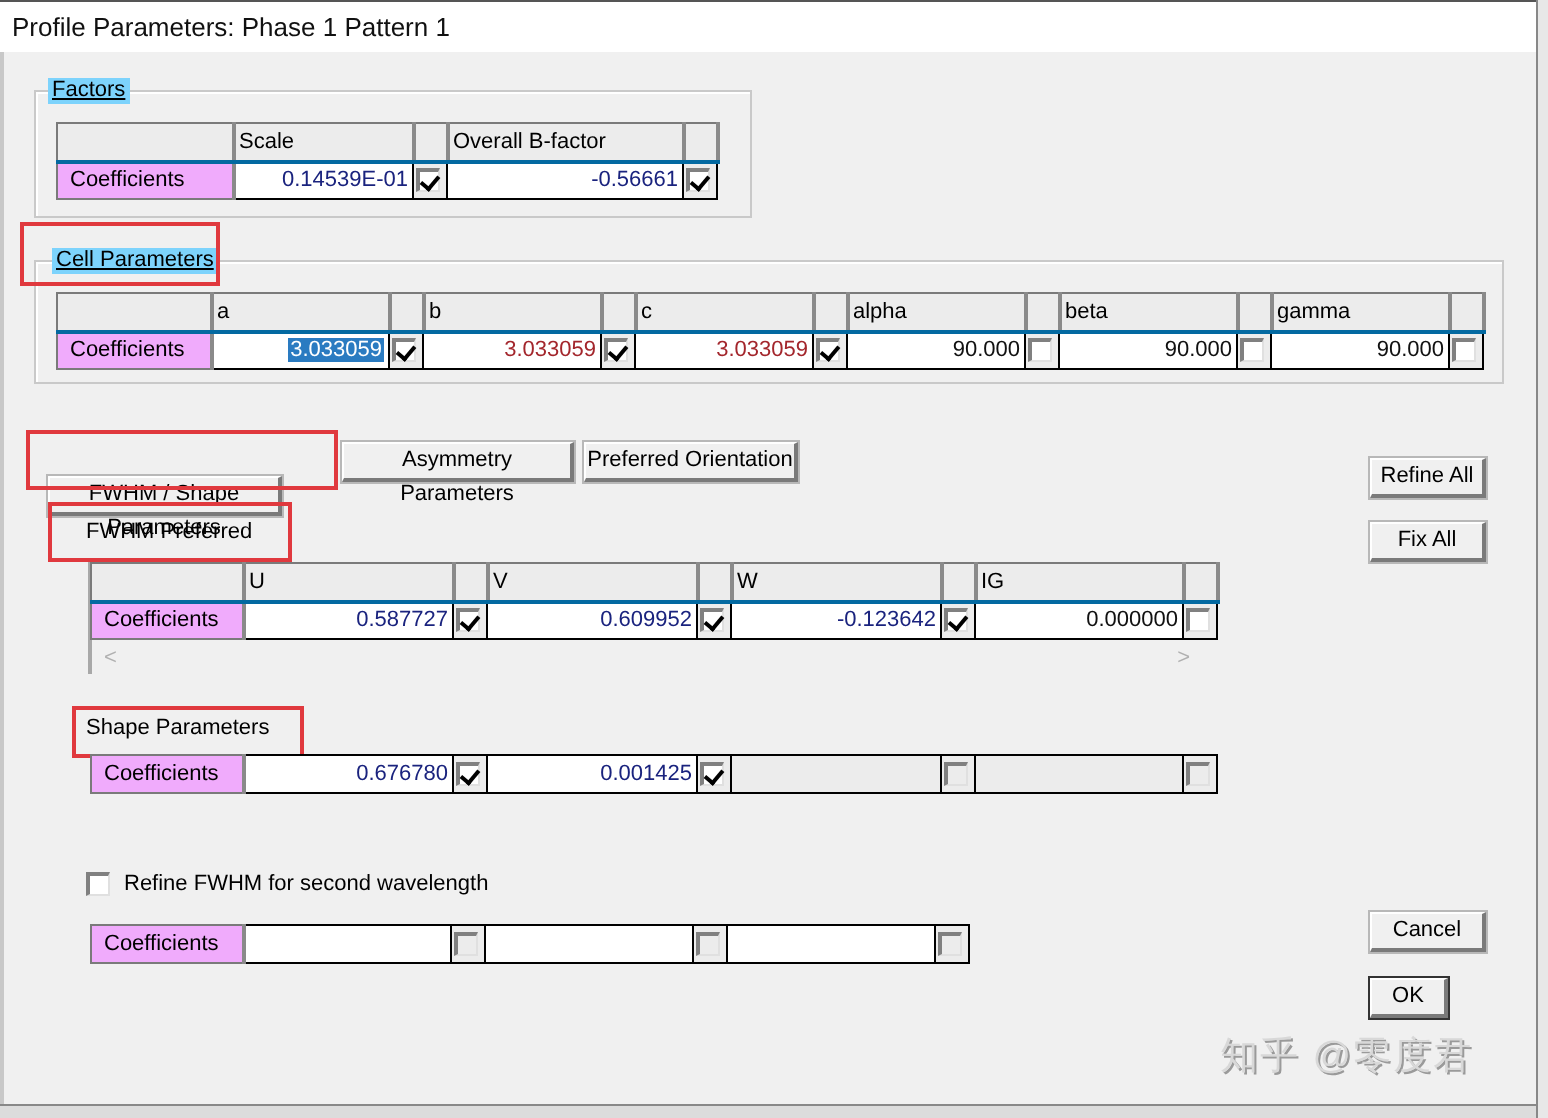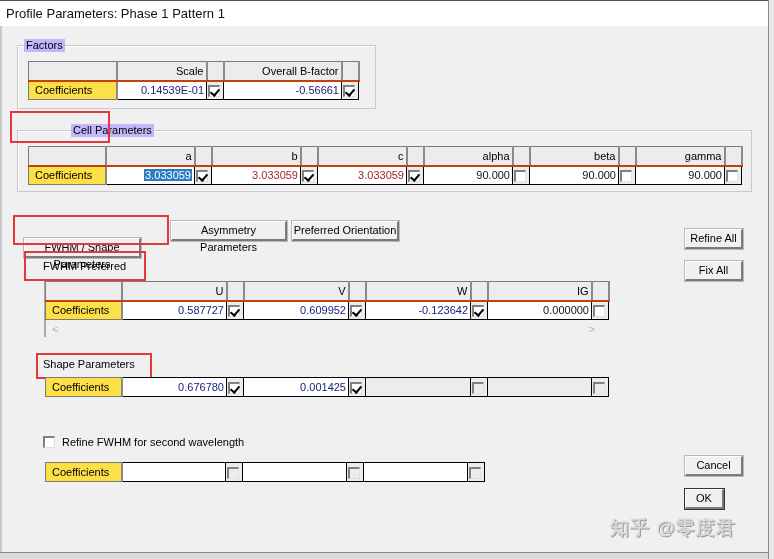--- a/index.html
+++ b/index.html
@@ -24,39 +24,39 @@
   }
   .window-edge-bottom {
     position: absolute; left: 0; top: 552px; width: 768px; height: 7px;
     background: #dcdcdc; border-top: 1px solid #888;
   }
   .groupbox {
     position: absolute; border: 1px solid #c9c9c9;
     box-shadow: inset 1px 1px 0 #fff;
   }
   .group-label {
-    position: absolute; background: #c4b5fd; padding: 0 2px; font-size: 11px; line-height: 13px;
+    position: absolute; background: #7dd3fc; padding: 0 2px; font-size: 11px; line-height: 13px; text-decoration: underline;
   }
   .redbox {
     position: absolute; border: 2px solid #e0393e;
   }
   table.grid {
     position: absolute; border-collapse: collapse; table-layout: fixed;
     border: 1px solid #555;
   }
   table.grid td {
     height: 19px; padding: 0 2px; font-size: 11px; white-space: nowrap; overflow: hidden;
     border: 1px solid #7a7a7a;
   }
   table.grid tr.hdr td {
-    background: #ececec; text-align: right;
-    border-right: 2px solid #8a8a8a; border-bottom: 2px solid #c2410c;
+    background: #ececec; text-align: left;
+    border-right: 2px solid #8a8a8a; border-bottom: 2px solid #0369a1;
   }
   table.grid td.rowhdr {
-    background: #fde047; text-align: left; padding-left: 6px;
+    background: #f0abfc; text-align: left; padding-left: 6px;
     border-right: 2px solid #8a8a8a;
   }
   table.grid td.val {
     background: #fff; text-align: right; border: 1px solid #000; color: #1a237e;
   }
   table.grid td.val.red { color: #a3262c; }
   table.grid td.val.black { color: #111; }
   table.grid td.val.empty { background: #ececec; }
   table.grid td.cb { background: #ececec; padding: 0 1px; border: 1px solid #000; }
   .chk {
@@ -82,21 +82,21 @@
   .btn.default { box-shadow: 0 0 0 1px #333; }
   .tab-btn { position: absolute; }
   .section-label { position: absolute; font-size: 11px; line-height: 13px; }
   .hscroll {
     position: absolute; height: 16px; background: #f0f0f0;
     font-size: 11px; color: #b0b0b0; line-height: 16px;
   }
   .checkbox-row { position: absolute; display: flex; align-items: center; gap: 7px; font-size: 11px; }
   .watermark {
     position: absolute; left: 610px; top: 515px; font-size: 19px; color: #d8d8d8;
-    text-shadow: 1px 1px 0 #9a9a9a; letter-spacing: 1px; font-weight: bold;
+    text-shadow: 1px 1px 0 #9a9a9a; letter-spacing: 1px; font-weight: normal;
   }
 </style>
 </head>
 <body>
 
 <div class="titlebar">
   <span>Profile Parameters: Phase  1   Pattern 1</span>
 </div>
 <div class="window-edge-left"></div>
 <div class="window-edge-right"></div>
@@ -124,21 +124,21 @@
     <td class="rowhdr">Coefficients</td>
     <td class="val">0.14539E-01</td>
     <td class="cb"><span class="chk on"></span></td>
     <td class="val">-0.56661</td>
     <td class="cb"><span class="chk on"></span></td>
   </tr>
 </tbody>
   </table>
 
 <div class="groupbox" style="left:17px;top:130px;width:735px;height:62px;"></div>
-<div class="group-label" style="left:26px;top:124px;margin-left:45px;">Cell Parameters</div>
+<div class="group-label" style="left:26px;top:124px;">Cell Parameters</div>
 <div class="redbox" style="left:10px;top:111px;width:100px;height:32px;"></div>
 <table class="grid" style="left:28px;top:146px;width:713px;">
   <colgroup>
     <col style="width:77px">
       <col style="width:89px">
       <col style="width:17px">
       <col style="width:89px">
       <col style="width:17px">
       <col style="width:89px">
       <col style="width:17px">

